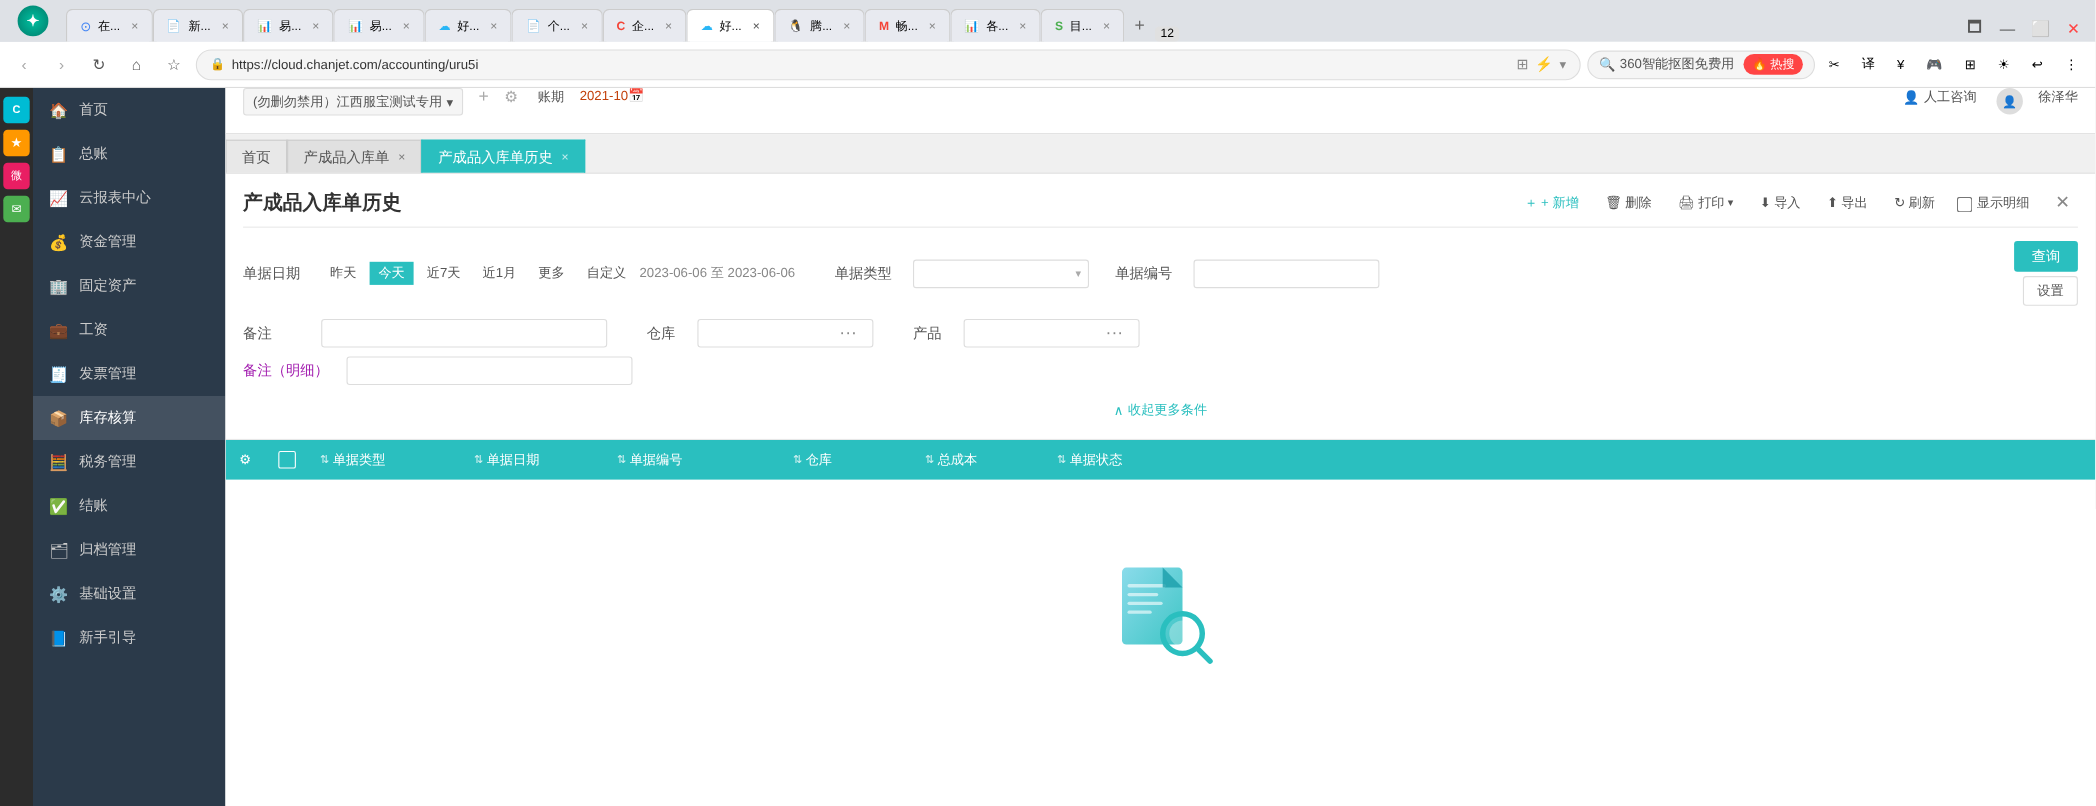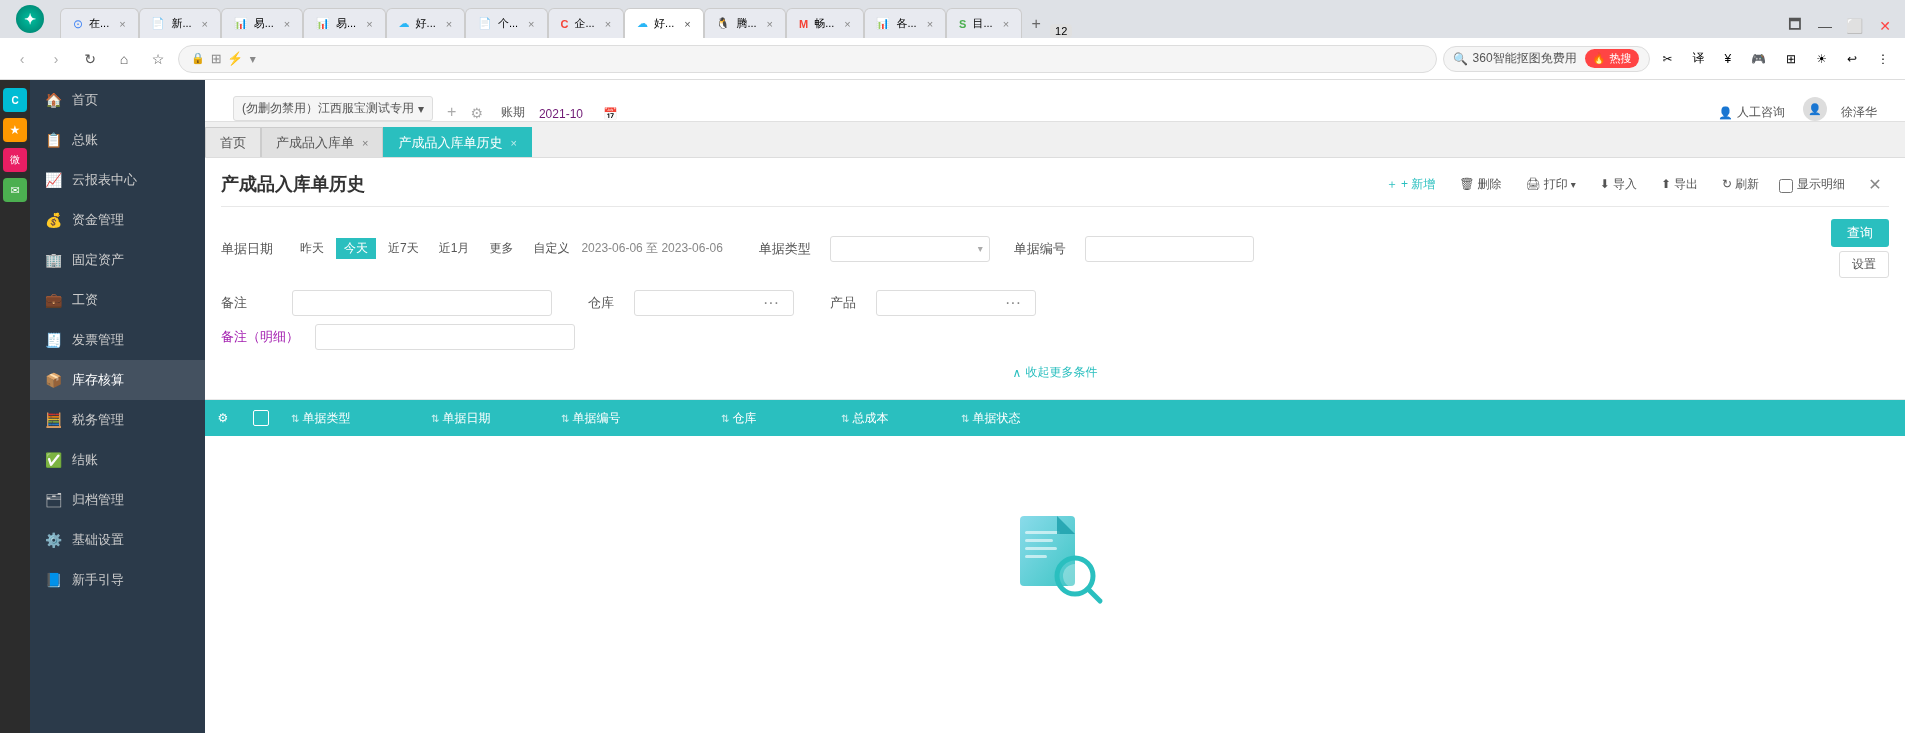--- a/index.html
+++ b/index.html
@@ -39,21 +39,21 @@
     .sidebar-logo { height: 56px; background: #1a9daa; display: flex; align-items: center; justify-content: center; flex-direction: column; }
     .sidebar-menu { flex: 1; overflow-y: auto; }
     .sidebar-item { height: 40px; display: flex; align-items: center; gap: 10px; padding: 0 16px; color: #ccc; cursor: pointer; font-size: 13px; }
     .sidebar-item.active { background: rgba(255,255,255,0.12); color: #fff; }
     .sidebar-item .s-icon { width: 16px; height: 16px; display: flex; align-items: center; justify-content: center; font-size: 14px; flex-shrink: 0; }
 
     
     .main-content { flex: 1; display: flex; flex-direction: column; background: #f5f5f5; overflow: hidden; }
 
     
-    .top-bar { height: 42px; background: #fff; display: flex; align-items: flex-end; padding: 0 28px; gap: 10px; border-bottom: 1px solid #e0e0e0; }
+    .top-bar { height: 42px; background: #fff; display: flex; align-items: flex-start; padding: 0 16px; gap: 10px; border-bottom: 1px solid #e0e0e0; }
     .company-selector { display: flex; align-items: center; gap: 4px; font-size: 12px; color: #555; cursor: pointer; background: #f5f5f5; padding: 3px 8px; border-radius: 3px; border: 1px solid #ddd; }
     .user-service { display: flex; align-items: center; gap: 4px; font-size: 12px; color: #555; cursor: pointer; }
 
     
     .page-tabs { height: 36px; background: #f0f0f0; display: flex; align-items: flex-end; padding-left: 0; border-bottom: 1px solid #ddd; }
     .page-tab { height: 30px; padding: 0 14px; display: flex; align-items: center; gap: 6px; font-size: 13px; background: #e0e0e0; border: 1px solid #ccc; border-bottom: none; cursor: pointer; color: #555; }
     .page-tab.active { background: #2abfbf; color: #fff; border-color: #2abfbf; }
     .page-tab-close { font-size: 11px; color: inherit; opacity: 0.7; margin-left: 2px; }
     .page-tab-home { height: 30px; padding: 0 14px; display: flex; align-items: center; font-size: 13px; background: #e8e8e8; border: 1px solid #ccc; border-bottom: none; cursor: pointer; color: #555; }
 
@@ -193,20 +193,21 @@
 
   <div class="address-bar">
     <div class="nav-btn" style="color:#aaa;">‹</div>
     <div class="nav-btn" style="color:#aaa;">›</div>
     <div class="nav-btn">↻</div>
     <div class="nav-btn">⌂</div>
     <div class="nav-btn">☆</div>
 
     <div class="url-bar">
       <span style="color:#aaa; font-size:11px;">🔒</span>
+      <span class="url-text">https://cloud.chanjet.com/accounting/uru5i</span>
       <span style="color:#888; font-size:13px;">⊞</span>
       <span style="color:#f90; font-size:13px;">⚡</span>
       <span style="color:#888; font-size:12px;">▾</span>
     </div>
 
     <div class="toolbar-right">
       <div class="tool-btn" style="background:#f5f5f5; border:1px solid #ddd; border-radius:14px; padding:2px 10px; gap:4px; min-width:160px;">
         <span>🔍</span>
         <span style="font-size:12px; color:#555;">360智能抠图免费用</span>
         <span class="hot-btn" style="font-size:11px; margin-left:4px;">🔥 热搜</span>
@@ -299,21 +300,21 @@
     <div class="main-content">
 
       <div class="top-bar">
         <div class="company-selector">
           <span>(勿删勿禁用）江西服宝测试专用</span>
           <span>▾</span>
         </div>
         <div style="font-size:16px; color:#aaa; cursor:pointer; padding:0 4px;">+</div>
         <div style="font-size:14px; color:#aaa; cursor:pointer;">⚙</div>
         <div style="font-size:12px; color:#555; margin-left:8px;">账期</div>
-        <div style="font-size:12px; color:#701a75; margin-left:4px; cursor:pointer; display:flex; align-items:center; gap:20px;">
+        <div style="font-size:12px; color:#c2410c; margin-left:4px; cursor:pointer; display:flex; align-items:center; gap:0;">
           <span>2021-10</span>
           <span>📅</span>
         </div>
         <div style="flex:1;"></div>
         <div class="user-service">
           <span>👤</span>
           <span>人工咨询</span>
         </div>
         <div style="width:24px; height:24px; background:#ddd; border-radius:50%; display:flex; align-items:center; justify-content:center; font-size:11px; margin-left:8px;">👤</div>
         <div style="font-size:12px; color:#555; margin-left:4px;">徐泽华</div>

